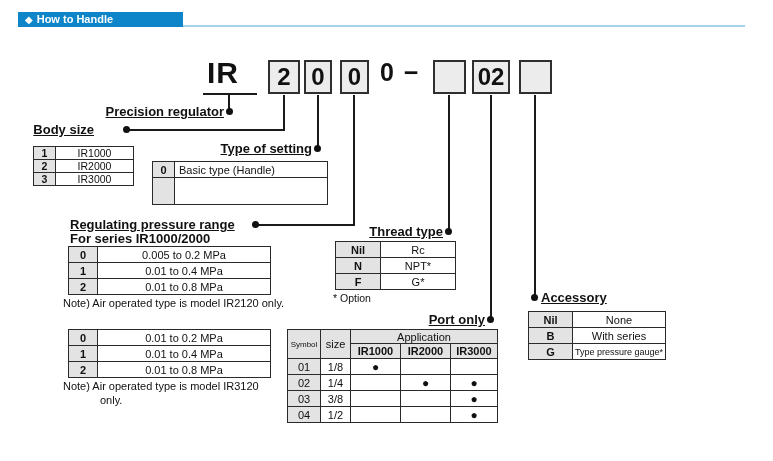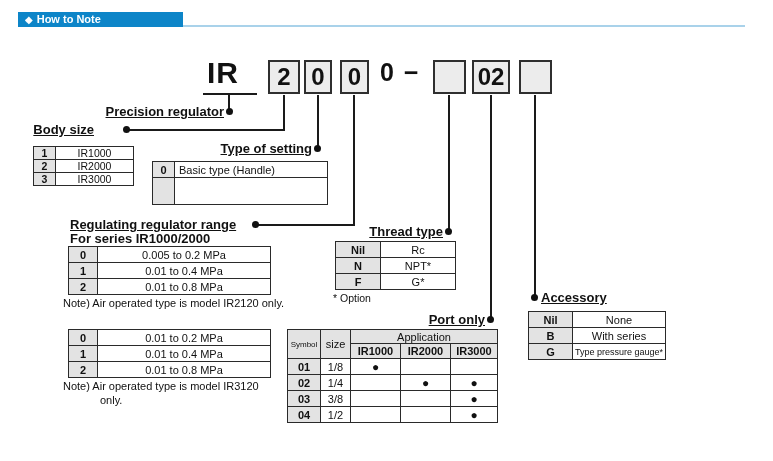--- a/index.html
+++ b/index.html
@@ -33,32 +33,32 @@
   .bodysize tr{height:13px;} .bodysize td{font-size:10.5px;}
   .typeset tr.r1{height:16px;} .typeset tr.r2{height:27px;}
   .prs tr{height:16px;}
   .thread tr{height:16px;}
   .port tr.h1{height:14px;} .port tr.h2{height:15px;} .port tr.d{height:16px;}
   .port td.symhdr{font-size:8px;font-weight:normal;}
   .port td.sizehdr{font-size:11px;font-weight:normal;}
   .port td.apphdr{font-size:11px;font-weight:normal;}
   .port td.colhdr{font-size:11px;}
   .port td.dotc{font-size:12px;line-height:1;}
-  .port td.b{font-weight:bold;}
+  .port td.b{font-weight:normal;}
   .acc tr{height:16px;}
   .acc td.small{font-size:9px;}
 </style>
 </head>
 <body>
 
 <div class="page">
 
   <div class="hdr-rule"></div>
   <div class="hdr-bar">
-    <span class="diamond">◆</span><span>How to Note</span>
+    <span class="diamond">◆</span><span>How to Handle</span>
   </div>
 
   <div class="ir">IR</div>
   <div class="ir-underline"></div>
   <div class="mbox" style="left:268px;width:28px">2</div>
   <div class="mbox" style="left:304px;width:24px">0</div>
   <div class="mbox" style="left:340px;width:25px">0</div>
   <div class="mdigit" style="left:376px">0</div>
   <div class="mdigit" style="left:400px">−</div>
   <div class="mbox" style="left:433px;width:29px"></div>
@@ -79,21 +79,21 @@
   <div class="dot" style="left:123px;top:126px"></div>
   <div class="dot" style="left:314px;top:145px"></div>
   <div class="dot" style="left:252px;top:221px"></div>
   <div class="dot" style="left:445px;top:228px"></div>
   <div class="dot" style="left:487px;top:316px"></div>
   <div class="dot" style="left:531px;top:294px"></div>
 
   <div class="lbl lblr" style="right:549px;top:104px">Precision regulator</div>
   <div class="lbl lblr" style="right:679px;top:122px">Body size</div>
   <div class="lbl lblr" style="right:461px;top:141px">Type of setting</div>
-  <div class="lbl" style="left:70px;top:217px">Regulating regulator range</div>
+  <div class="lbl" style="left:70px;top:217px">Regulating pressure range</div>
   <div class="lbl lblr" style="right:330px;top:224px">Thread type</div>
   <div class="lbl lblr" style="right:288px;top:312px">Port only</div>
   <div class="lbl" style="left:541px;top:290px">Accessory</div>
 
   <table class="tbl bodysize" style="left:33px;top:146px">
     <colgroup>
         <col style="width:22px">
         <col style="width:78px">
       </colgroup>
     <tbody>

